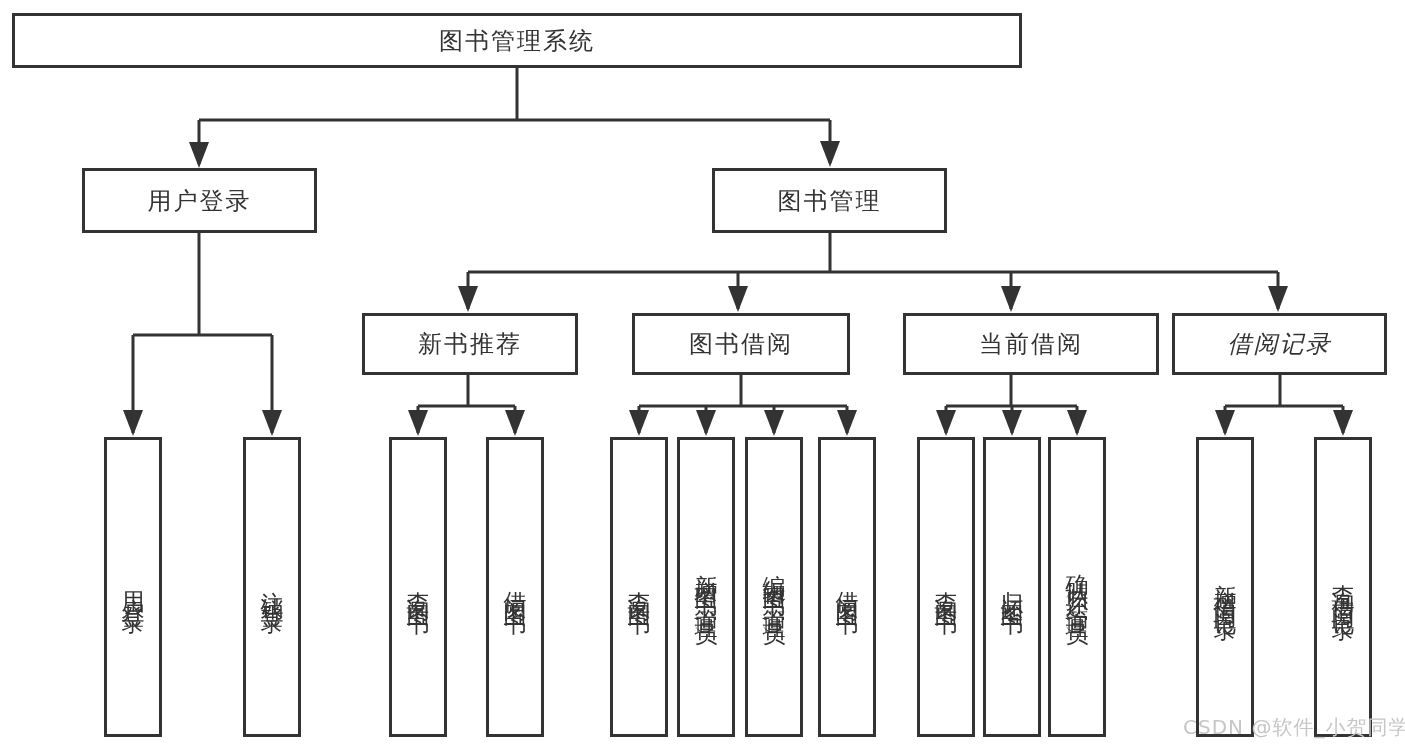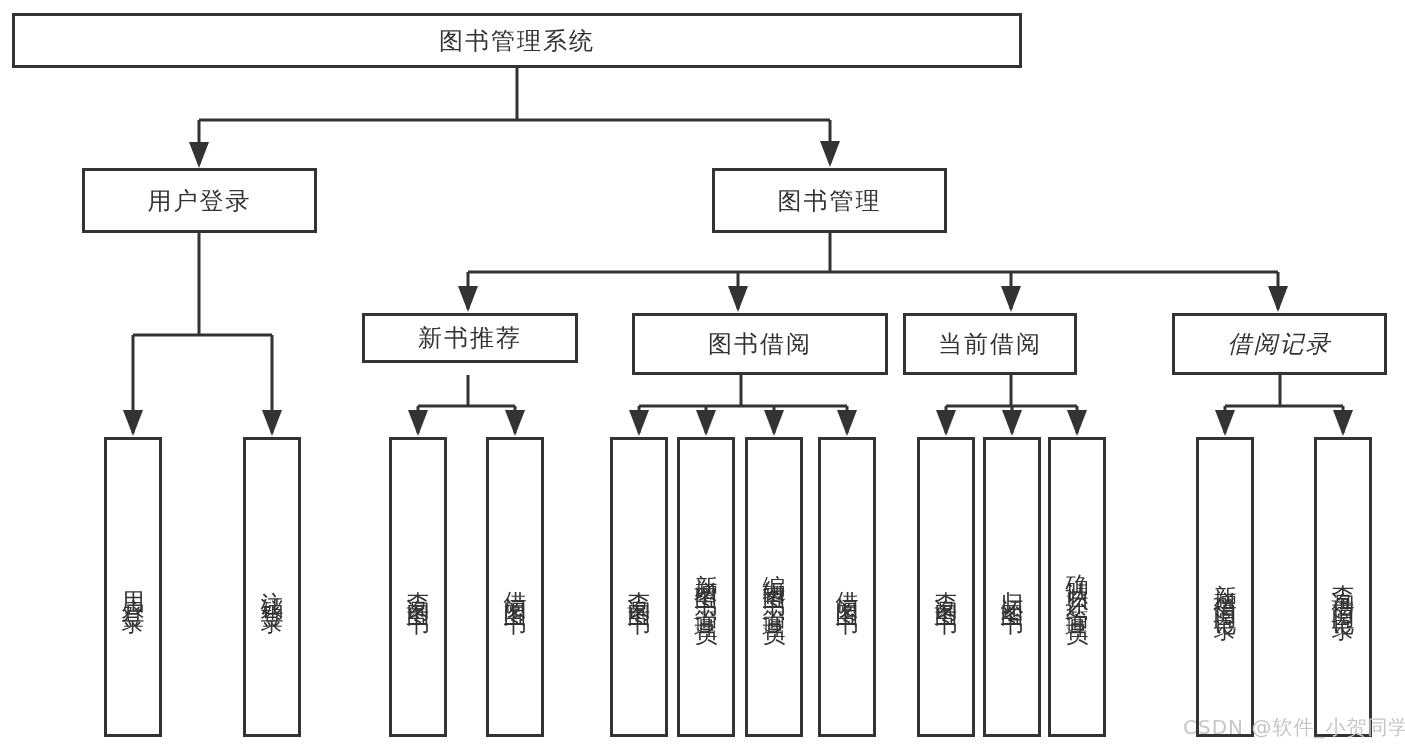--- a/index.html
+++ b/index.html
@@ -99,27 +99,27 @@
     <span>图书管理系统</span>
   </div>
 
   <div class="node h-node" style="left:82px; top:168px; width:235px; height:65px;">
     <span>用户登录</span>
   </div>
   <div class="node h-node" style="left:712px; top:168px; width:235px; height:65px;text-align:right;">
     <span>图书管理</span>
   </div>
 
-  <div class="node h-node" style="left:362px; top:313px; width:216px; height:50px;">
+  <div class="node h-node" style="left:362px; top:313px; width:216px; height:62px;">
     <span>新书推荐</span>
   </div>
-  <div class="node h-node" style="left:632px; top:313px; width:256px; height:62px;">
+  <div class="node h-node" style="left:632px; top:313px; width:218px; height:62px;">
     <span>图书借阅</span>
   </div>
-  <div class="node h-node" style="left:903px; top:313px; width:174px; height:62px;">
+  <div class="node h-node" style="left:903px; top:313px; width:256px; height:62px;">
     <span>当前借阅</span>
   </div>
   <div class="node h-node" style="left:1172px; top:313px; width:215px; height:62px;font-style:italic;">
     <span>借阅记录</span>
   </div>
 
   <div class="node v-node" style="left:104px;">
     <span class="v-label">用户登录</span>
   </div>
   <div class="node v-node" style="left:243px;">

